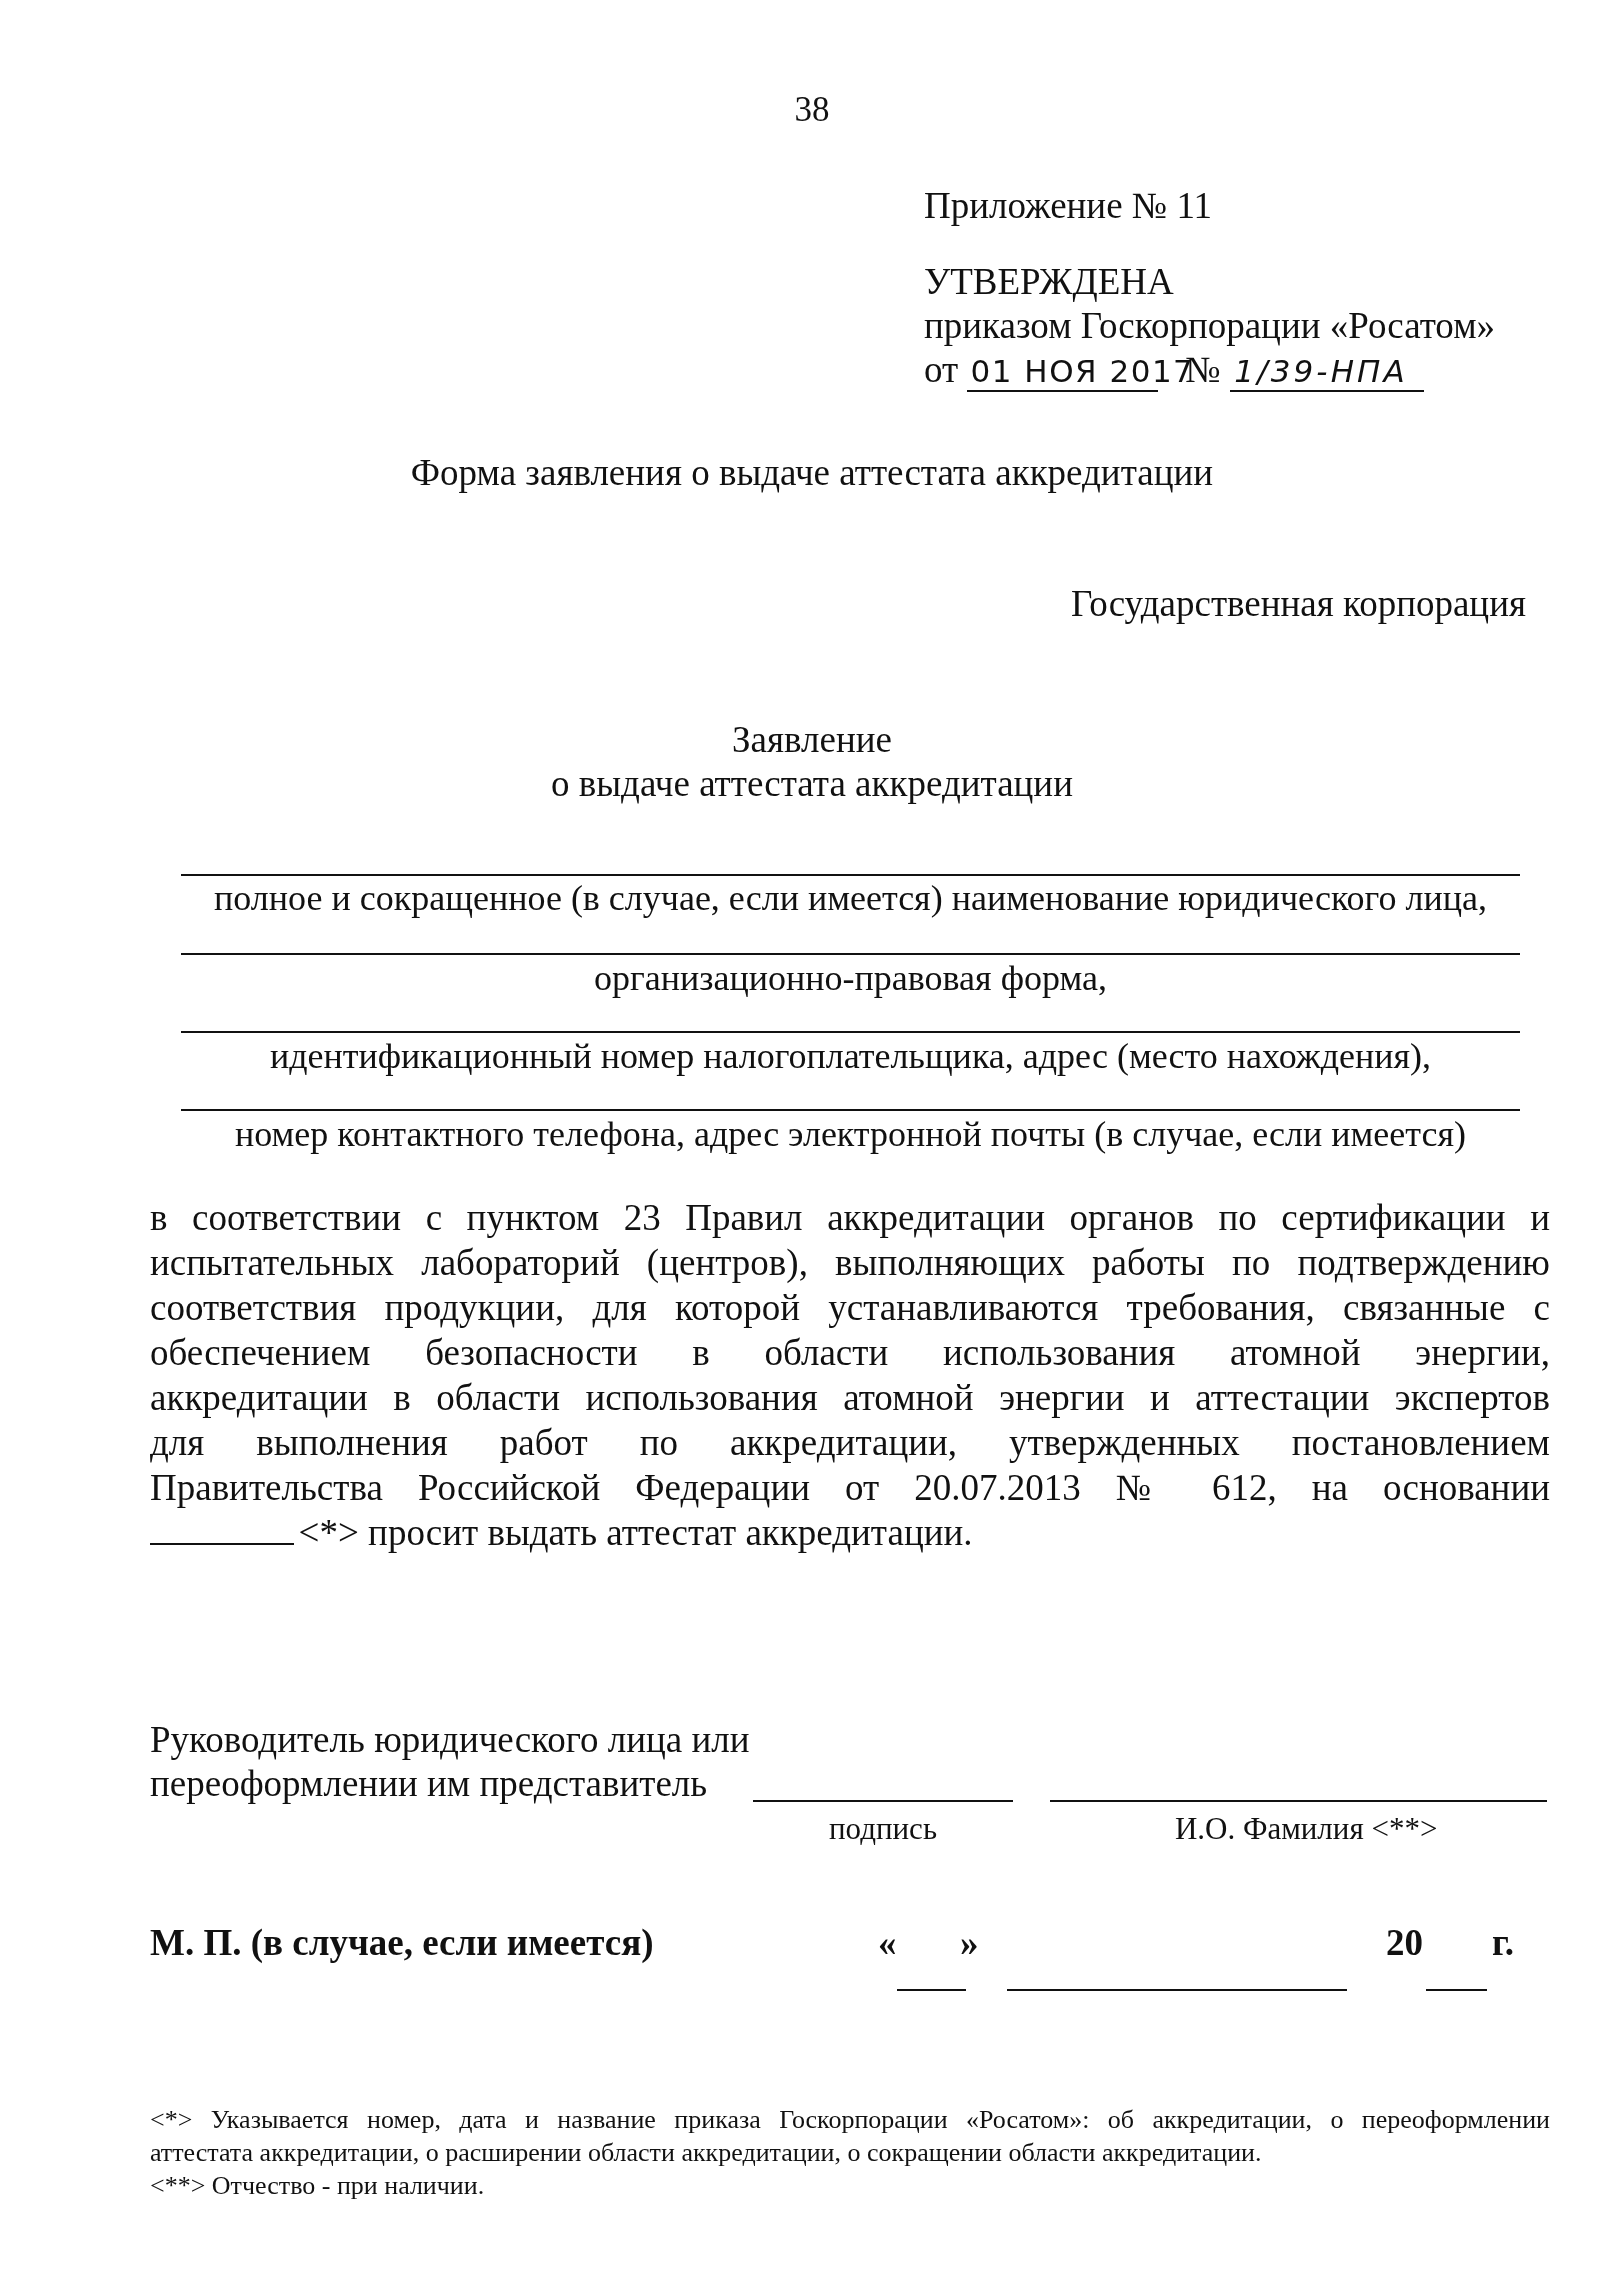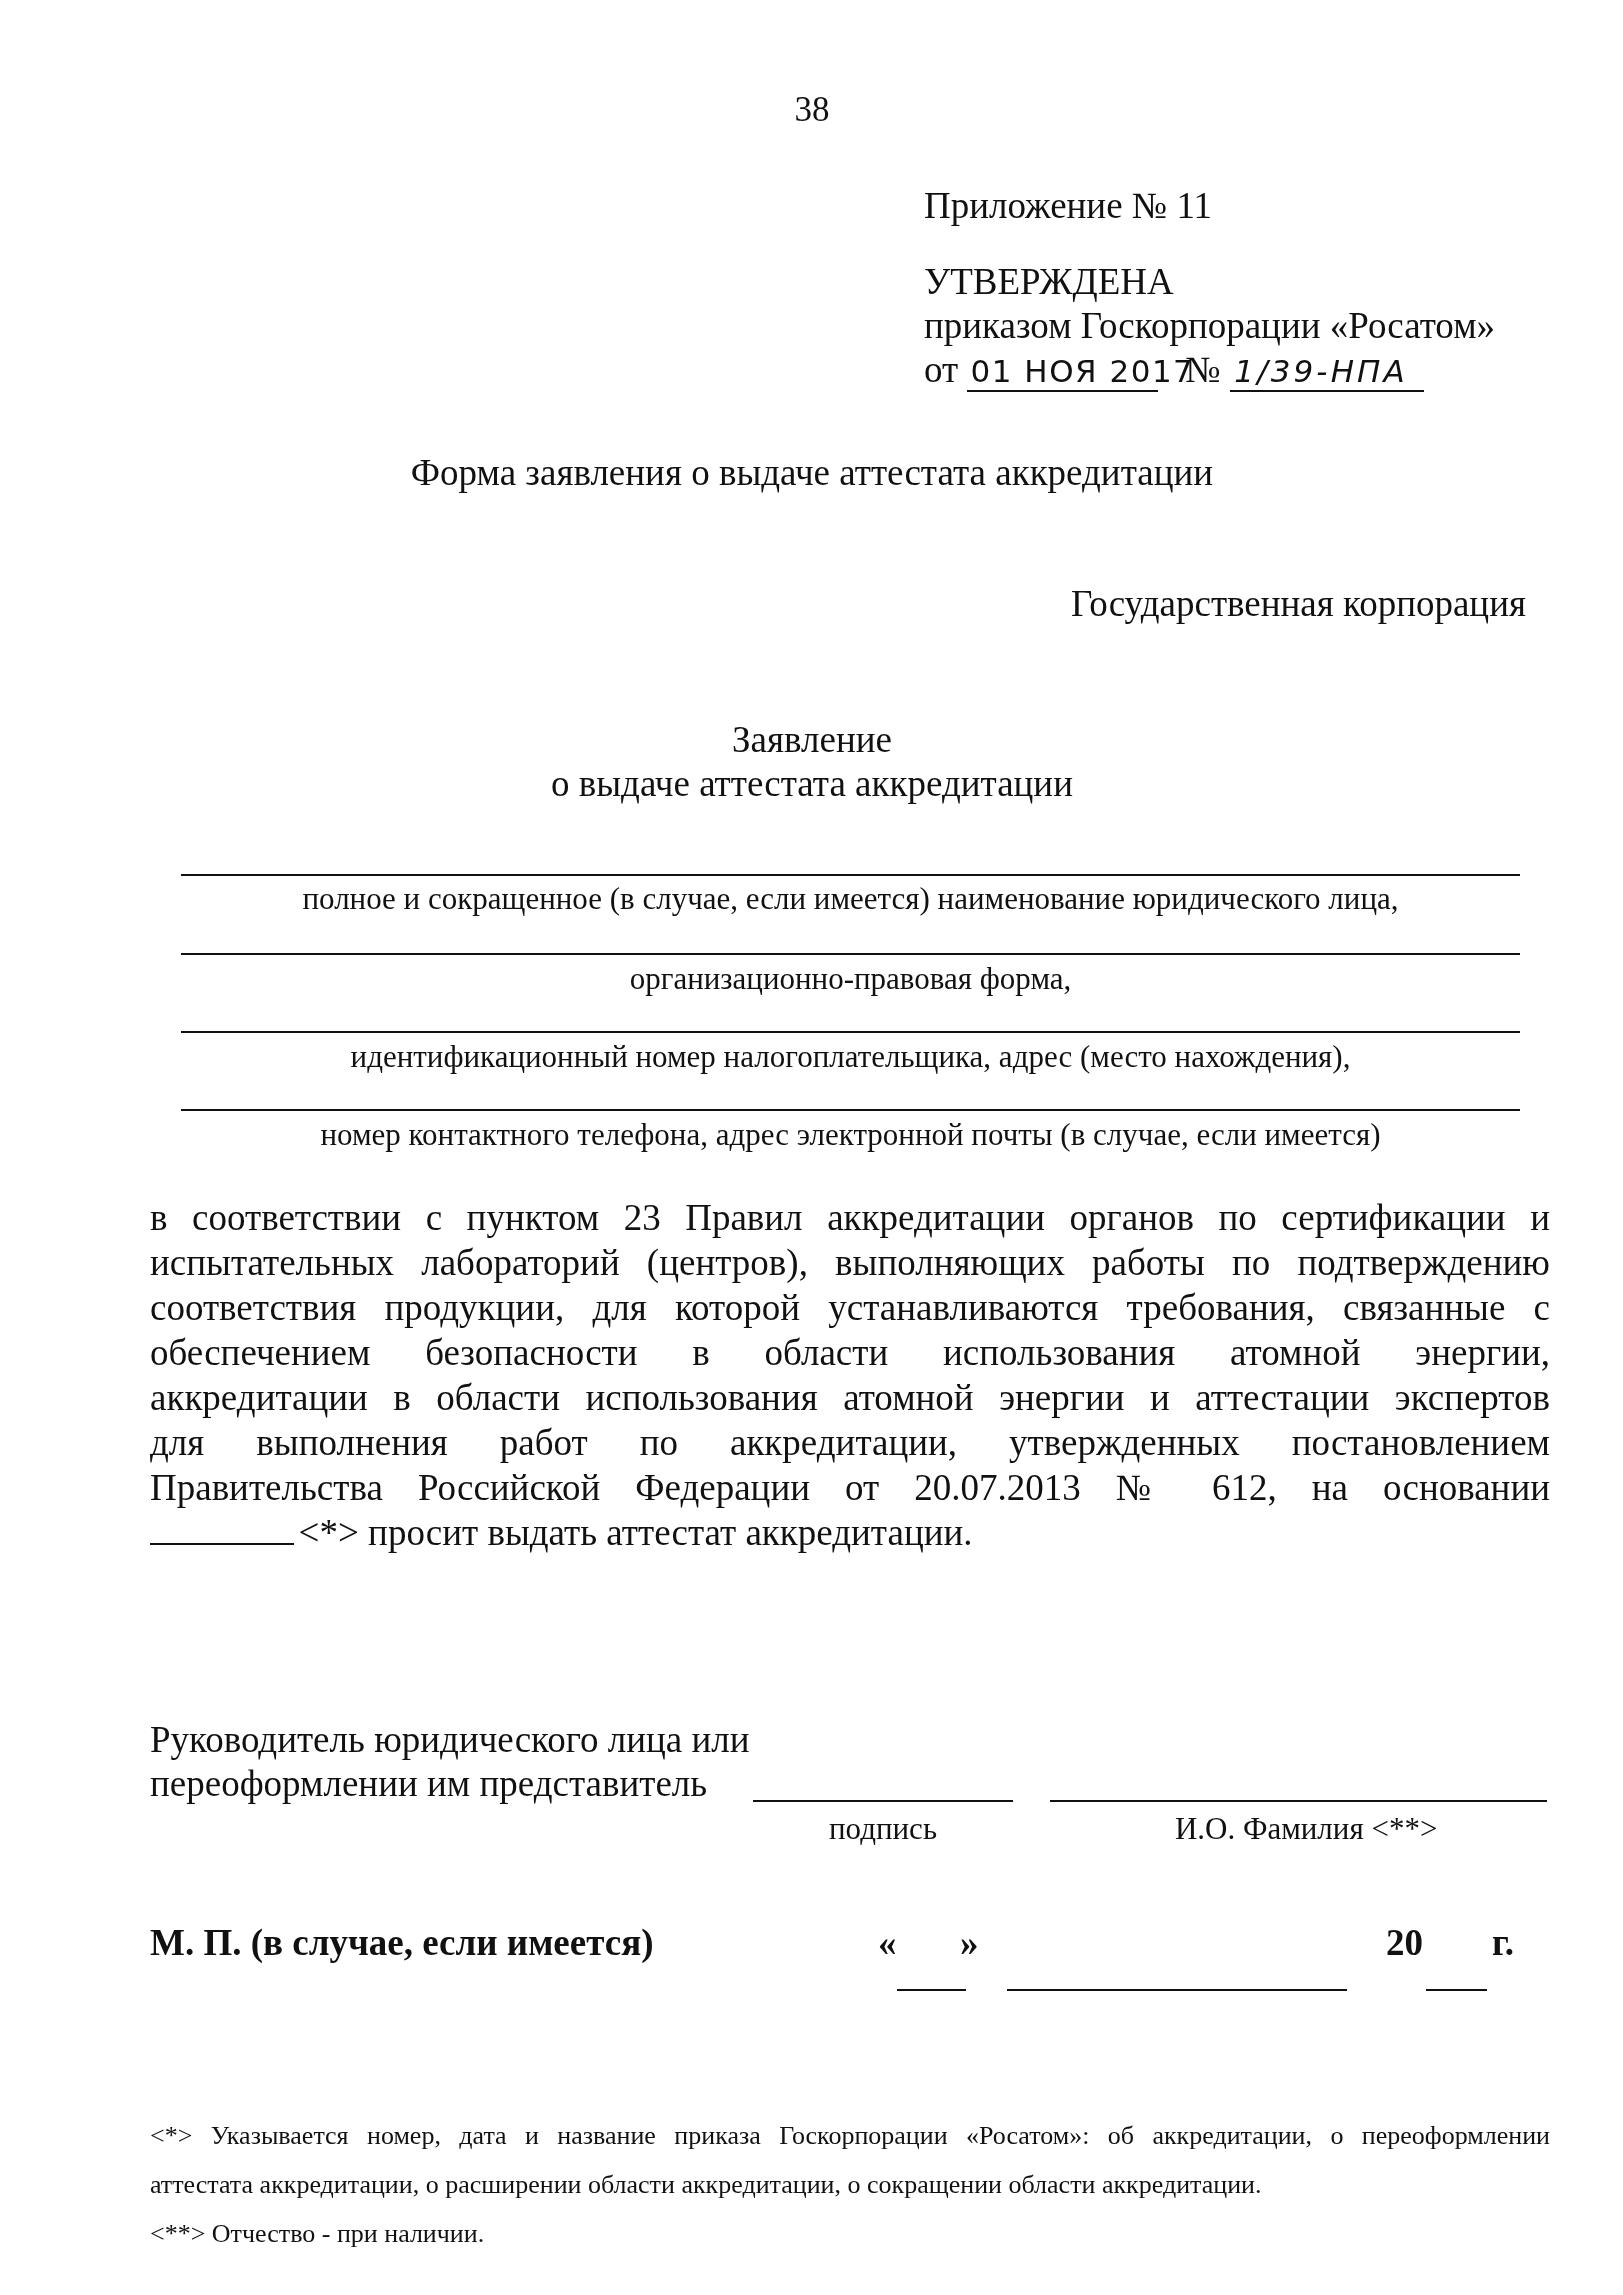--- a/index.html
+++ b/index.html
@@ -50,21 +50,21 @@
       left: 181px;
       width: 1339px;
       height: 0;
       border-top: 2.3px solid #111;
     }
     .field-caption {
       position: absolute;
       left: 181px;
       width: 1339px;
       text-align: center;
-      font-size: 31px;
+      font-size: 36px;
       line-height: 37px;
     }
 
     .body-text {
       position: absolute;
       left: 150px;
       top: 1195px;
       width: 1400px;
       font-size: 37px;
       line-height: 45px;
@@ -89,21 +89,21 @@
 
     .signer { left: 150px; top: 1718px; }
     .signer span { display: block; }
     .sig-line { position: absolute; height: 0; border-top: 2.3px solid #111; }
     .sig-caption { position: absolute; font-size: 31px; line-height: 37px; text-align: center; }
 
     .seal-row { top: 1921px; font-weight: bold; }
     .date-line { position: absolute; top: 1989px; height: 0; border-top: 2.3px solid #111; }
 
     .footnotes { left: 150px; top: 2103px; width: 1400px; font-size: 26px; line-height: 33px; white-space: normal; }
-    .footnotes span { display: block; margin-top: 16px; }
+    .footnotes span { display: block; }
     .fn1 { text-align: justify; text-align-last: justify; }
   </style>
 </head>
 <body>
 
 <div class="abs page-number">38</div>
 
 <div class="abs approval-block t48">
   <span class="line approval-annex">Приложение № 11</span>
   <span class="line">УТВЕРЖДЕНА</span>

